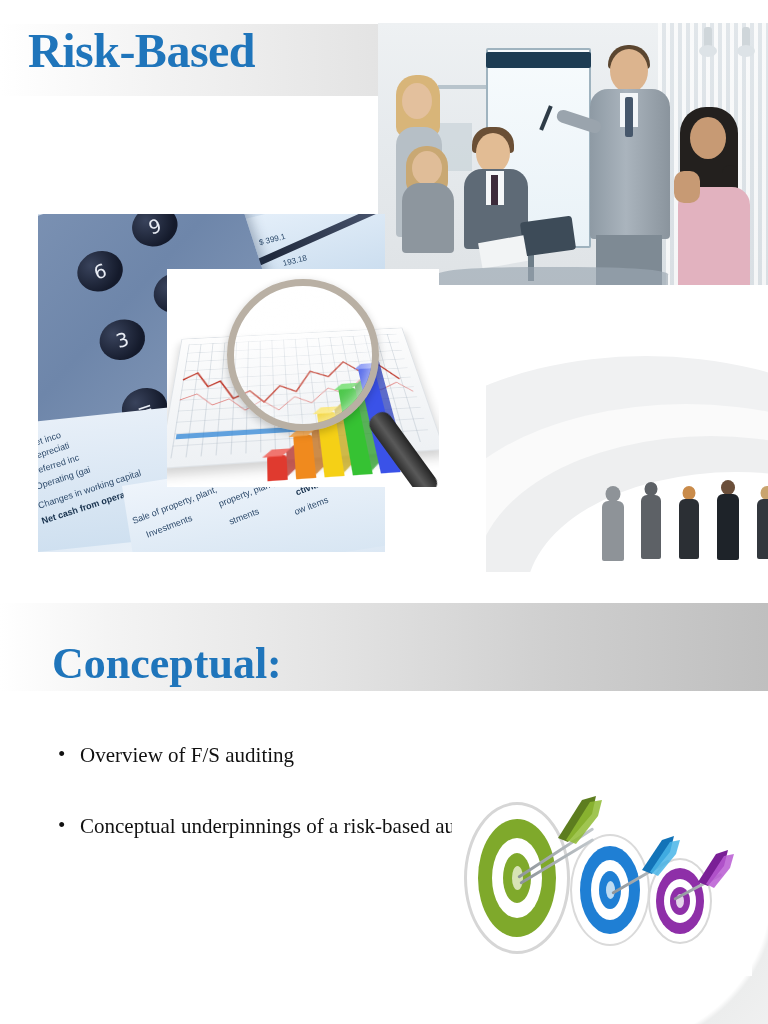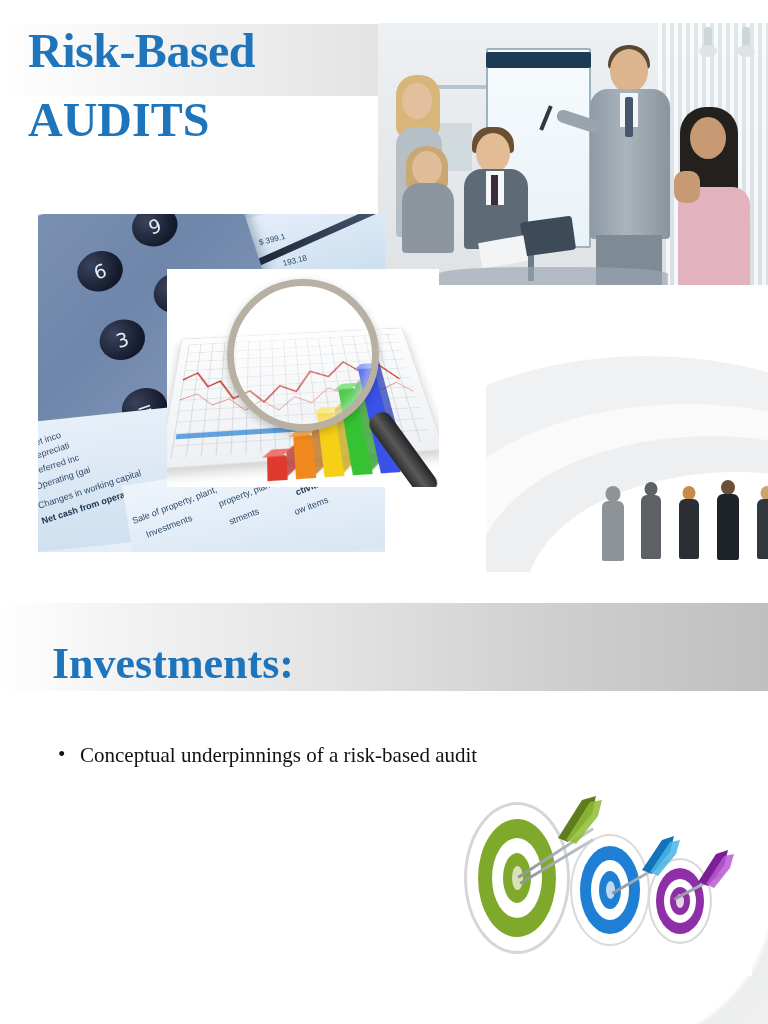--- a/index.html
+++ b/index.html
@@ -198,21 +198,20 @@
 </head>
 <body>
 
 <div class="page">
 
   <section class="slide1">
 
     <div class="title-band"></div>
 
     <div class="title-line1">Risk-Based</div>
-    <div class="title-line2">AUDITS</div>
 
     <figure class="photo-meeting">
       <div class="wall"></div>
       <div class="wall-blinds"></div>
       <div class="lamp" style="left:326px"></div>
       <div class="lamp" style="left:364px"></div>
       <div class="shelf"></div>
       <div class="shelf2"></div>
       <div class="flipchart"></div>
       <div class="flip-leg"></div>
@@ -368,23 +367,24 @@
       </div>
       <div class="arm" style="left:136px;bottom:46px;width:20px;background:#8e9398"></div>
       <div class="arm" style="left:174px;bottom:46px;width:18px;background:#6b7075"></div>
       <div class="arm" style="left:212px;bottom:46px;width:18px;background:#4a4f55"></div>
       <div class="arm" style="left:252px;bottom:46px;width:18px;background:#4a4f55"></div>
     </figure>
   </section>
 
   <section class="slide2">
     <div class="obj-band"></div>
-    <h2 class="obj-title">Investments:</h2>
+    <h2 class="obj-title">Conceptual:</h2>
 
     <ul class="bullets" style="list-style:none">
+      <li class="bullet">Overview of F/S auditing</li>
       <li class="bullet">Conceptual underpinnings of a risk-based audit</li>
     </ul>
 
     <div class="corner-swoosh"></div>
   </section>
 
   <figure class="photo-targets">
 
     <div>
       <div class="tgt-ring" style="left:196px;top:72px;width:64px;height:86px;background:#ffffff;border:2px solid #d8d8d8;"></div>

